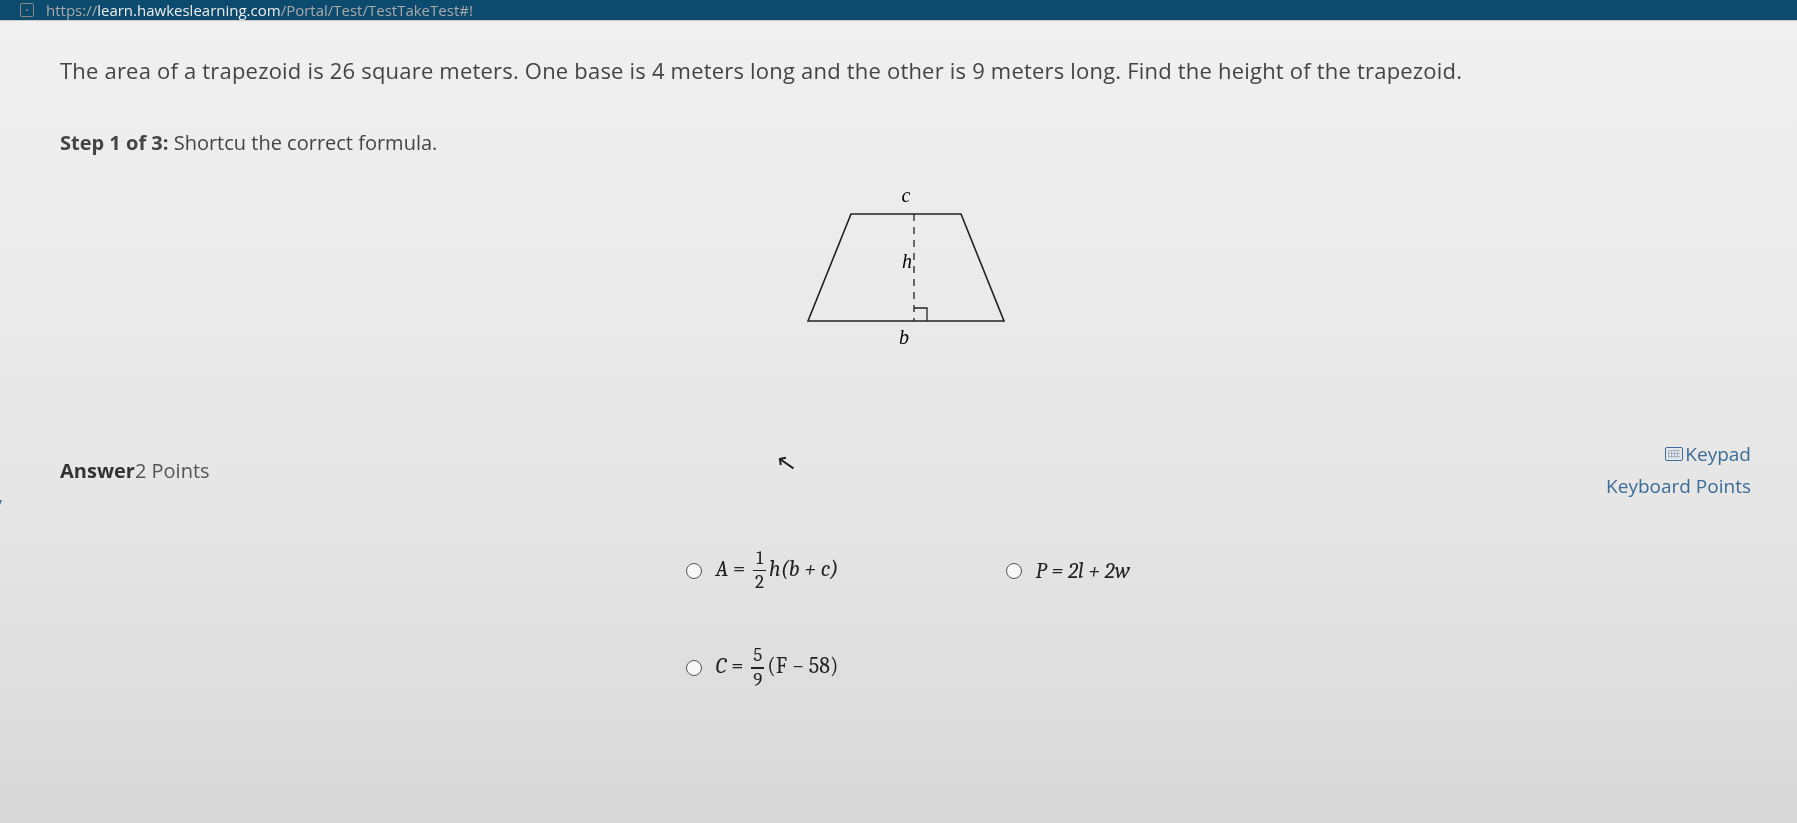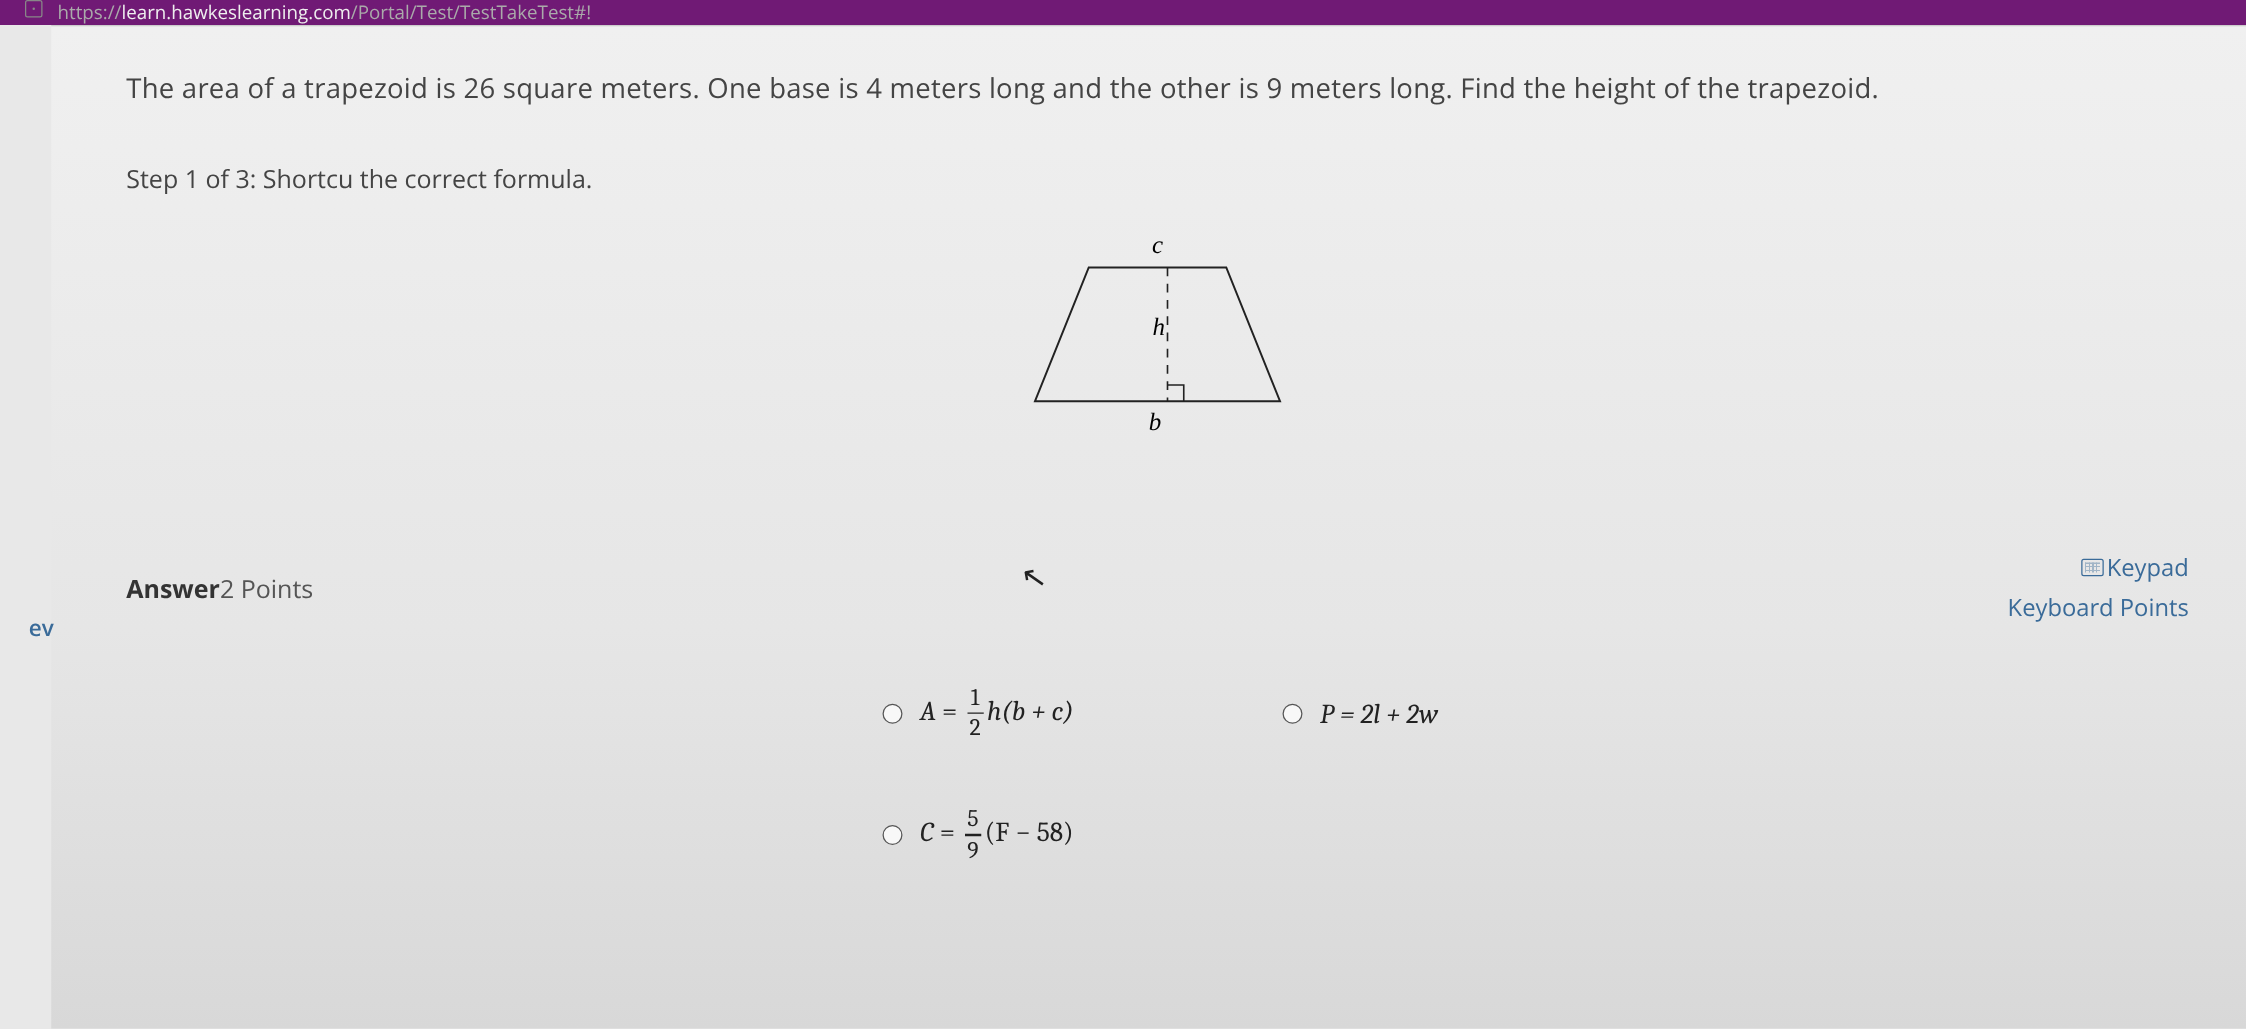--- a/index.html
+++ b/index.html
@@ -1,27 +1,27 @@
 <!DOCTYPE html>
 <html><head>
 <meta charset="utf-8">
 <style>
 * { margin:0; padding:0; box-sizing:border-box; }
 body { font-family:"Segoe UI","Open Sans",Arial,sans-serif; background:#e8e8e8; color:#333; width:1797px; position:relative; }
-.browser-bar { background:#701a75; height:20px; padding:0 20px; display:flex; overflow:hidden; }
+.browser-bar { background:#0c4a6e; height:20px; padding:0 20px; display:flex; align-items:center; overflow:hidden; }
 .browser-icon { width:14px; height:14px; border:1px solid #888; border-radius:2px; margin-right:12px; position:relative; }
 .browser-icon::after { content:""; position:absolute; width:2px; height:2px; background:#888; top:5px; left:5px; border-radius:50%; }
 .url { font-size:15px; color:#777; white-space:nowrap; }
 .url .dark { color:#aaa; }
 .url .light { color:#eee; }
 
-.page { background:linear-gradient(180deg,#f0f0f0 0%,#e6e6e6 60%,#d8d8d8 100%); padding:34px 46px 30px 60px; min-height:803px; position:relative; border-top:1px solid #ccc;margin-left:41px; }
+.page { background:linear-gradient(180deg,#f0f0f0 0%,#e6e6e6 60%,#d8d8d8 100%); padding:34px 46px 30px 60px; min-height:803px; position:relative; border-top:1px solid #ccc; }
 .question { font-size:22px; color:#444; margin-bottom:44px; letter-spacing:.2px; }
 .step-line { font-size:20px; color:#444; margin-bottom:30px; }
-.step-line b { font-weight:400; }
+.step-line b { font-weight:700; }
 
 .figure { text-align:center; margin:20px 0 80px 0; }
 .figure svg { display:inline-block; }
 
 .answer-row { display:flex; align-items:center; justify-content:space-between; margin:30px 0 50px 0; }
 .answer-left { display:flex; align-items:baseline; }
 .answer-label { font-size:20px; font-weight:700; color:#333; }
 .points { font-size:20px; color:#555; font-weight:400; }
 .answer-right { text-align:right; font-size:19px; color:#3a6b99; }
 .answer-right .kp { display:flex; align-items:center; justify-content:flex-end; gap:2px; margin-bottom:6px; }

